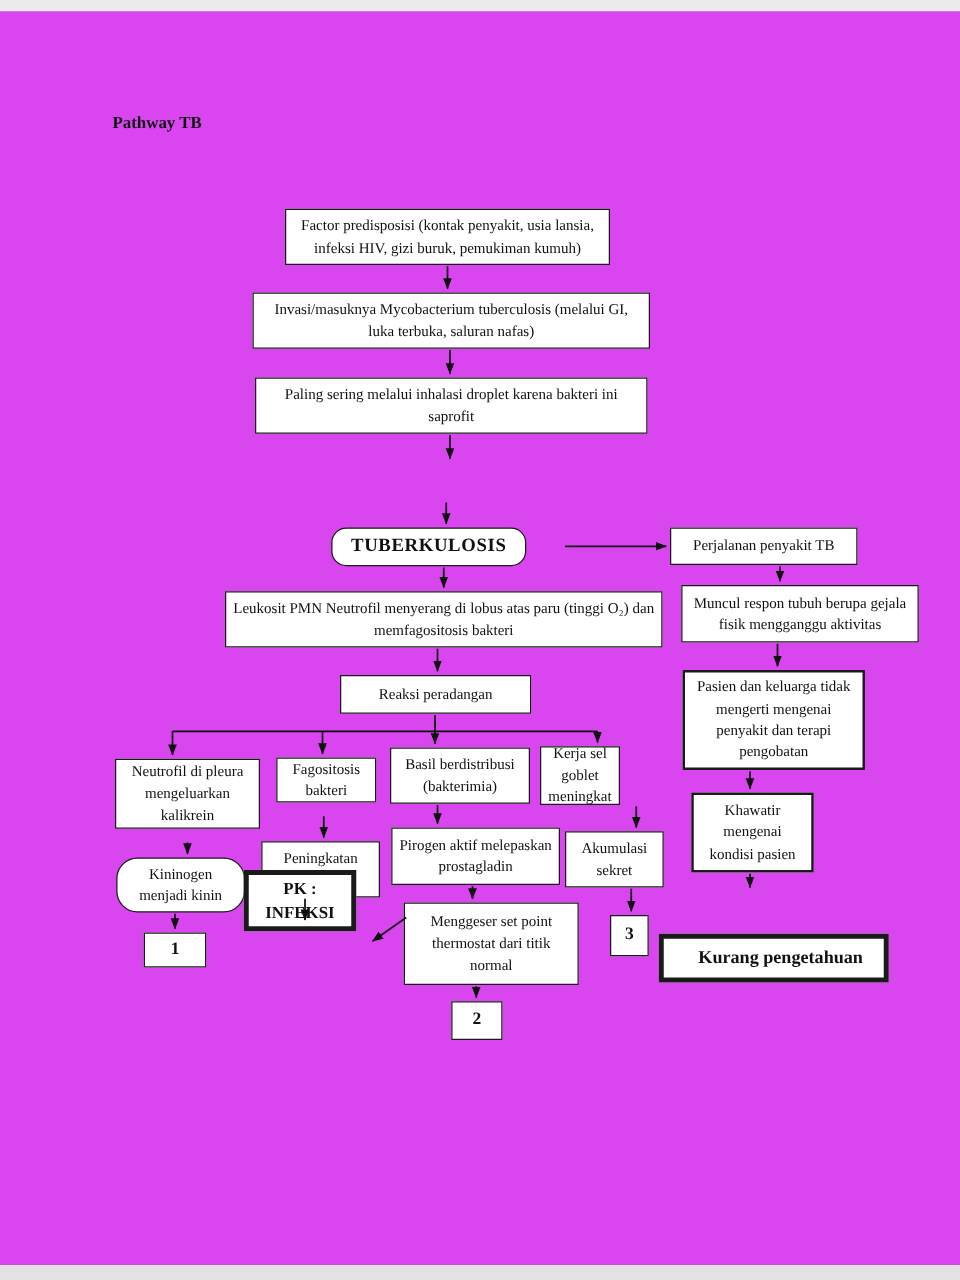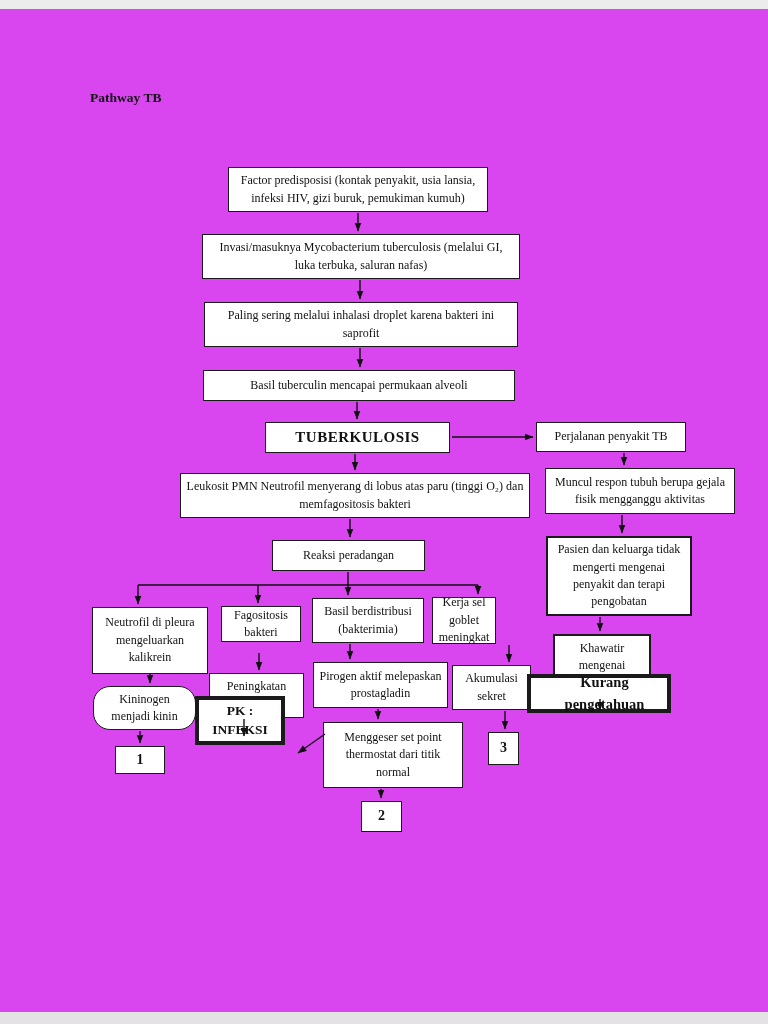--- a/index.html
+++ b/index.html
@@ -40,46 +40,45 @@
 
 <div class="page">
   <div class="band-top"></div>
   <div class="band-bottom"></div>
 
   <div class="title">Pathway TB</div>
 
   <div class="node" style="left:228px;top:167px;width:260px;height:45px;">Factor predisposisi (kontak penyakit, usia lansia, infeksi HIV, gizi buruk, pemukiman kumuh)</div>
   <div class="node" style="left:202px;top:234px;width:318px;height:45px;">Invasi/masuknya Mycobacterium tuberculosis (melalui GI, luka terbuka, saluran nafas)</div>
   <div class="node" style="left:204px;top:302px;width:314px;height:45px;">Paling sering melalui inhalasi droplet karena bakteri ini saprofit</div>
-  <div class="node" style="left:203px;top:370px;width:312px;height:31px;">Basil tuberculin mencapai permukaan alveoli</div>
-  <div class="node caps" style="left:265px;top:422px;width:185px;height:31px;">TUBERKULOSIS</div>
+  <div class="node caps" style="left:265px;top:422px;width:156px;height:31px;border-radius:12px;">TUBERKULOSIS</div>
   <div class="node" style="left:536px;top:422px;width:150px;height:30px;">Perjalanan penyakit TB</div>
   <div class="node" style="left:180px;top:473px;width:350px;height:45px;">Leukosit PMN Neutrofil menyerang di lobus atas paru (tinggi O₂) dan memfagositosis bakteri</div>
   <div class="node" style="left:545px;top:468px;width:190px;height:46px;">Muncul respon tubuh berupa gejala fisik mengganggu aktivitas</div>
   <div class="node" style="left:272px;top:540px;width:153px;height:31px;">Reaksi peradangan</div>
   <div class="node medium" style="left:546px;top:536px;width:146px;height:80px;">Pasien dan keluarga tidak mengerti mengenai penyakit dan terapi pengobatan</div>
 
-  <div class="node" style="left:92px;top:607px;width:116px;height:67px;">Neutrofil di pleura mengeluarkan kalikrein</div>
+  <div class="node" style="left:92px;top:607px;width:116px;height:56px;">Neutrofil di pleura mengeluarkan kalikrein</div>
   <div class="node" style="left:221px;top:606px;width:80px;height:36px;">Fagositosis bakteri</div>
   <div class="node" style="left:312px;top:598px;width:112px;height:45px;">Basil berdistribusi (bakterimia)</div>
   <div class="node" style="left:432px;top:597px;width:64px;height:47px;">Kerja sel goblet meningkat</div>
   <div class="node medium" style="left:553px;top:634px;width:98px;height:64px;">Khawatir mengenai kondisi pasien</div>
 
   <div class="node" style="left:93px;top:686px;width:103px;height:44px;border-radius:17px;">Kininogen menjadi kinin</div>
   <div class="node" style="left:209px;top:673px;width:95px;height:45px;">Peningkatan WBC</div>
   <div class="node" style="left:452px;top:665px;width:79px;height:45px;">Akumulasi sekret</div>
   <div class="node" style="left:313px;top:662px;width:135px;height:46px;">Pirogen aktif melepaskan prostagladin</div>
 
   <div class="node bignum" style="left:115px;top:746px;width:50px;height:28px;">1</div>
   <div class="node thick pk" style="left:195px;top:696px;width:90px;height:49px;">PK :
 INFEKSI</div>
   <div class="node" style="left:323px;top:722px;width:140px;height:66px;">Menggeser set point thermostat dari titik normal</div>
   <div class="node bignum" style="left:361px;top:801px;width:41px;height:31px;">2</div>
   <div class="node bignum" style="left:488px;top:732px;width:31px;height:33px;">3</div>
-  <div class="node thick kp" style="left:527px;top:674px;width:144px;height:39px;padding-left:16px;">Kurang pengetahuan</div>
+  <div class="node thick kp" style="left:527px;top:747px;width:184px;height:39px;padding-left:16px;">Kurang pengetahuan</div>
 
   <svg class="arrows" width="768" height="1024" viewBox="0 0 768 1024">
     <defs>
       <marker id="ah" markerWidth="10" markerHeight="8" refX="8.5" refY="3.5" orient="auto" markerUnits="userSpaceOnUse">
         <path d="M0,0 L9,3.5 L0,7 Z" fill="#111"></path>
       </marker>
     </defs>
     <g stroke="#111" stroke-width="1.4" fill="none">
       <line x1="358" y1="213" x2="358" y2="231" marker-end="url(#ah)"></line>
       <line x1="360" y1="280" x2="360" y2="299" marker-end="url(#ah)"></line>

